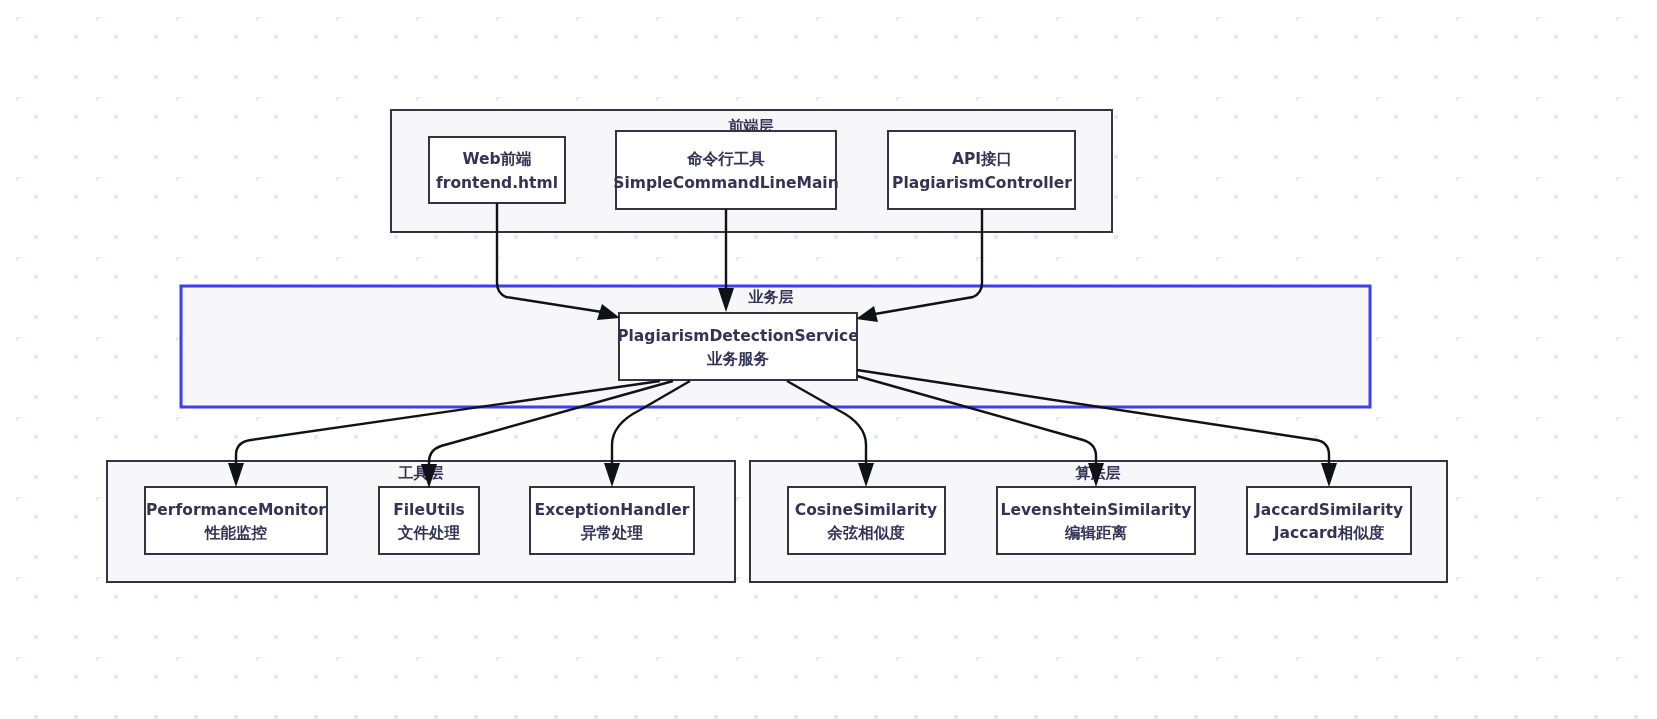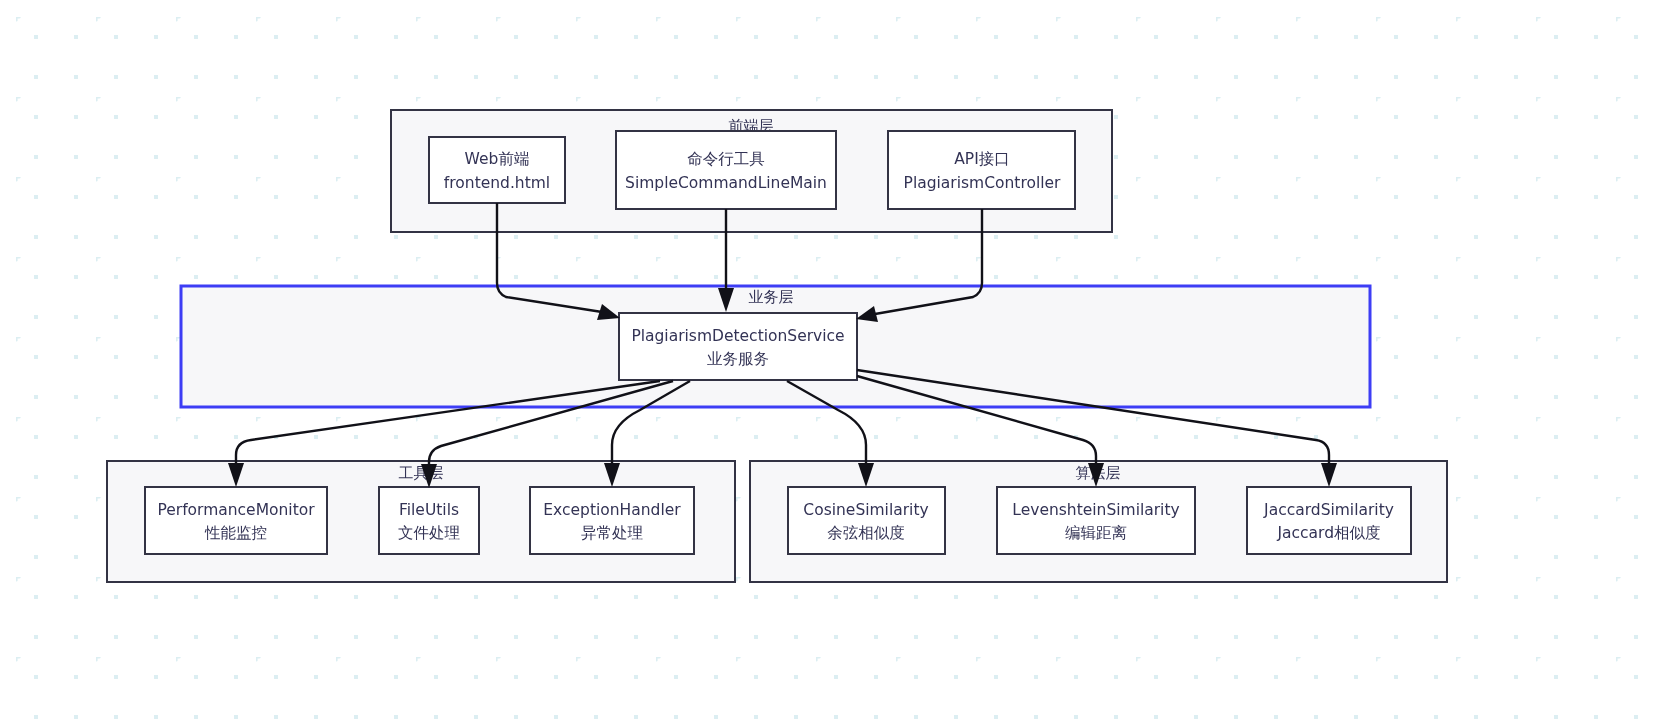--- a/index.html
+++ b/index.html
@@ -11,20 +11,21 @@
     position: relative;
     width: 1657px;
     height: 719px;
     background-color: #ffffff;
     background-image:
       radial-gradient(circle, #dceef2 2.2px, transparent 2.4px);
     background-size: 40px 40px;
     background-position: 16px 17px;
     overflow: hidden;
     font-family: "DejaVu Sans", sans-serif;
+    font-weight: bold;
   }
   #plusgrid {
     position: absolute;
     inset: 0;
     pointer-events: none;
   }
   #diagram {
     position: absolute;
     inset: 0;
   }

